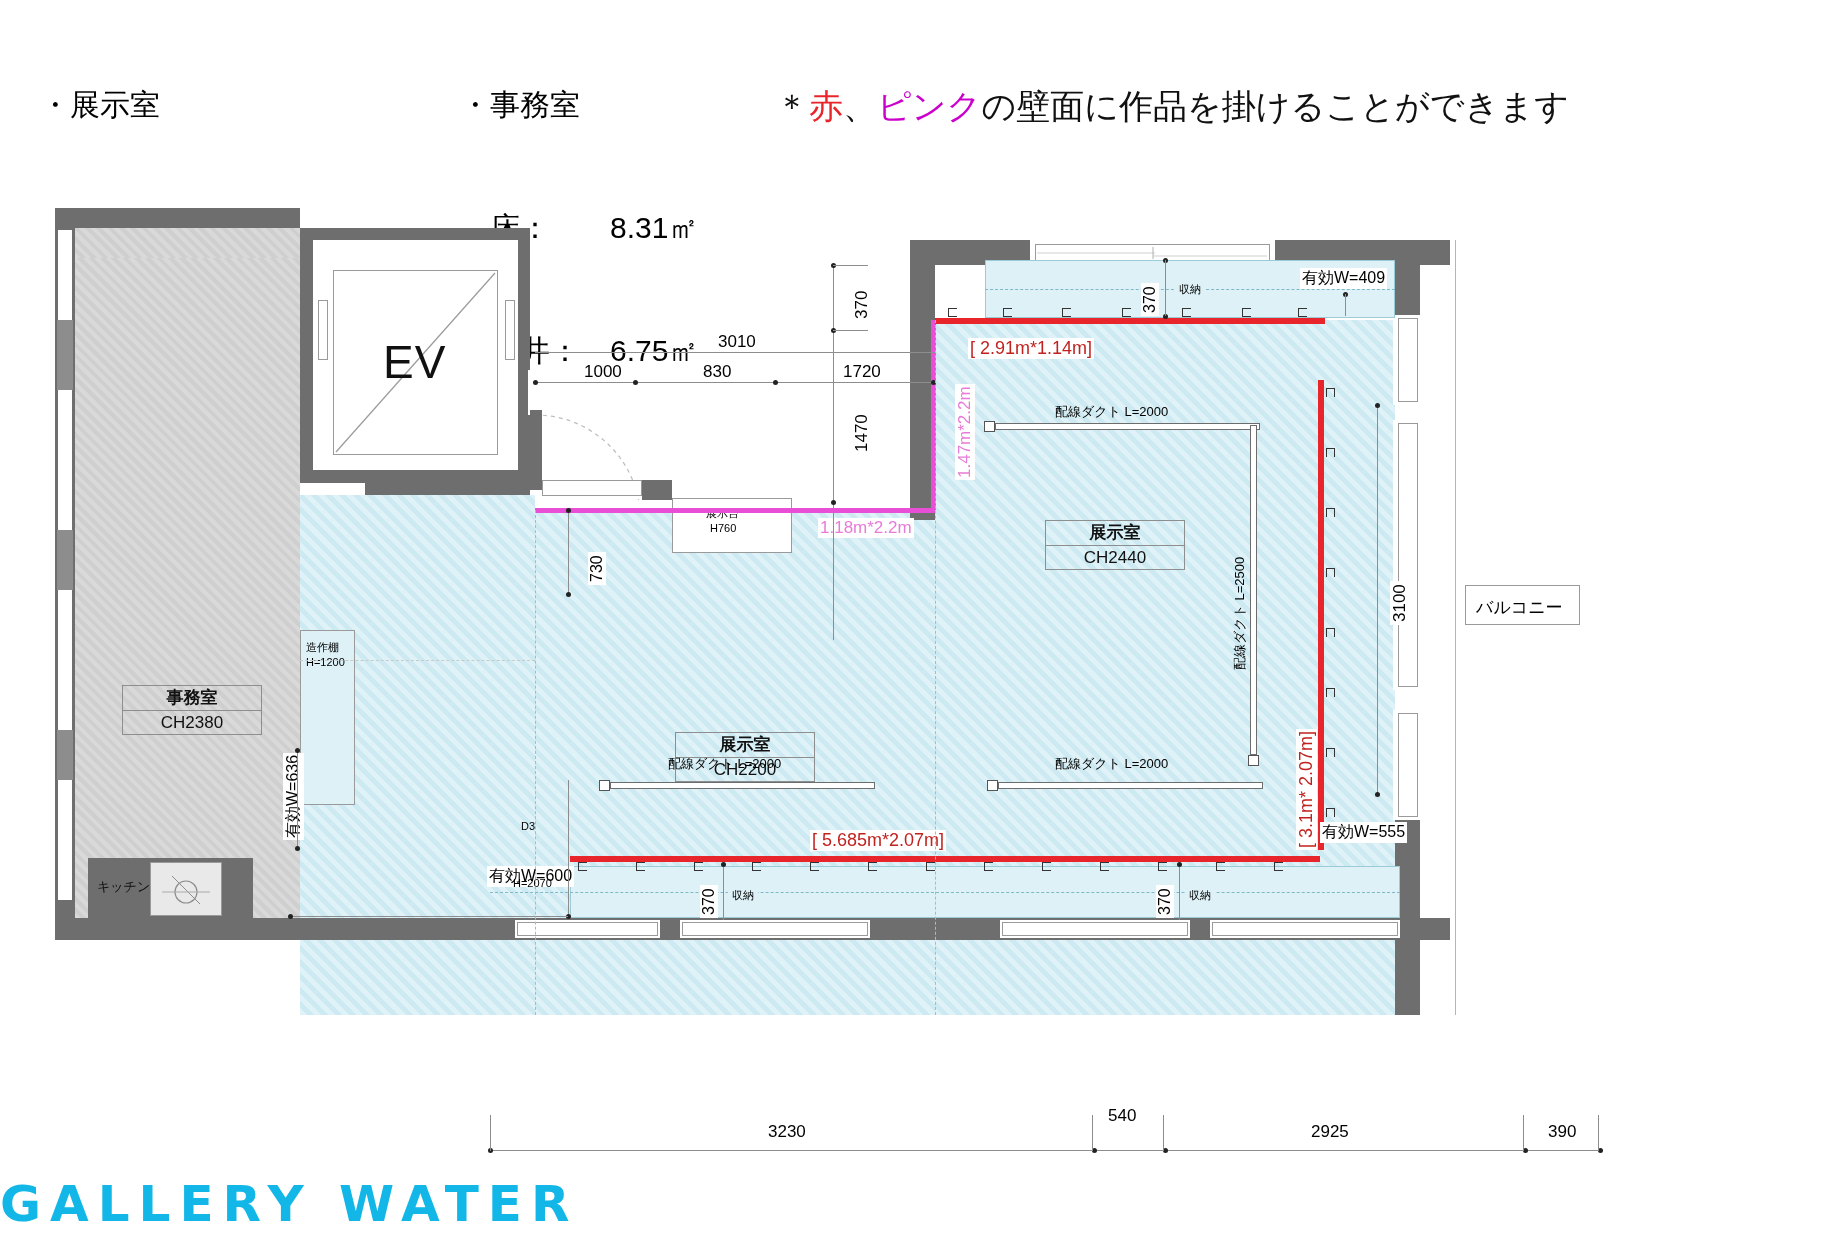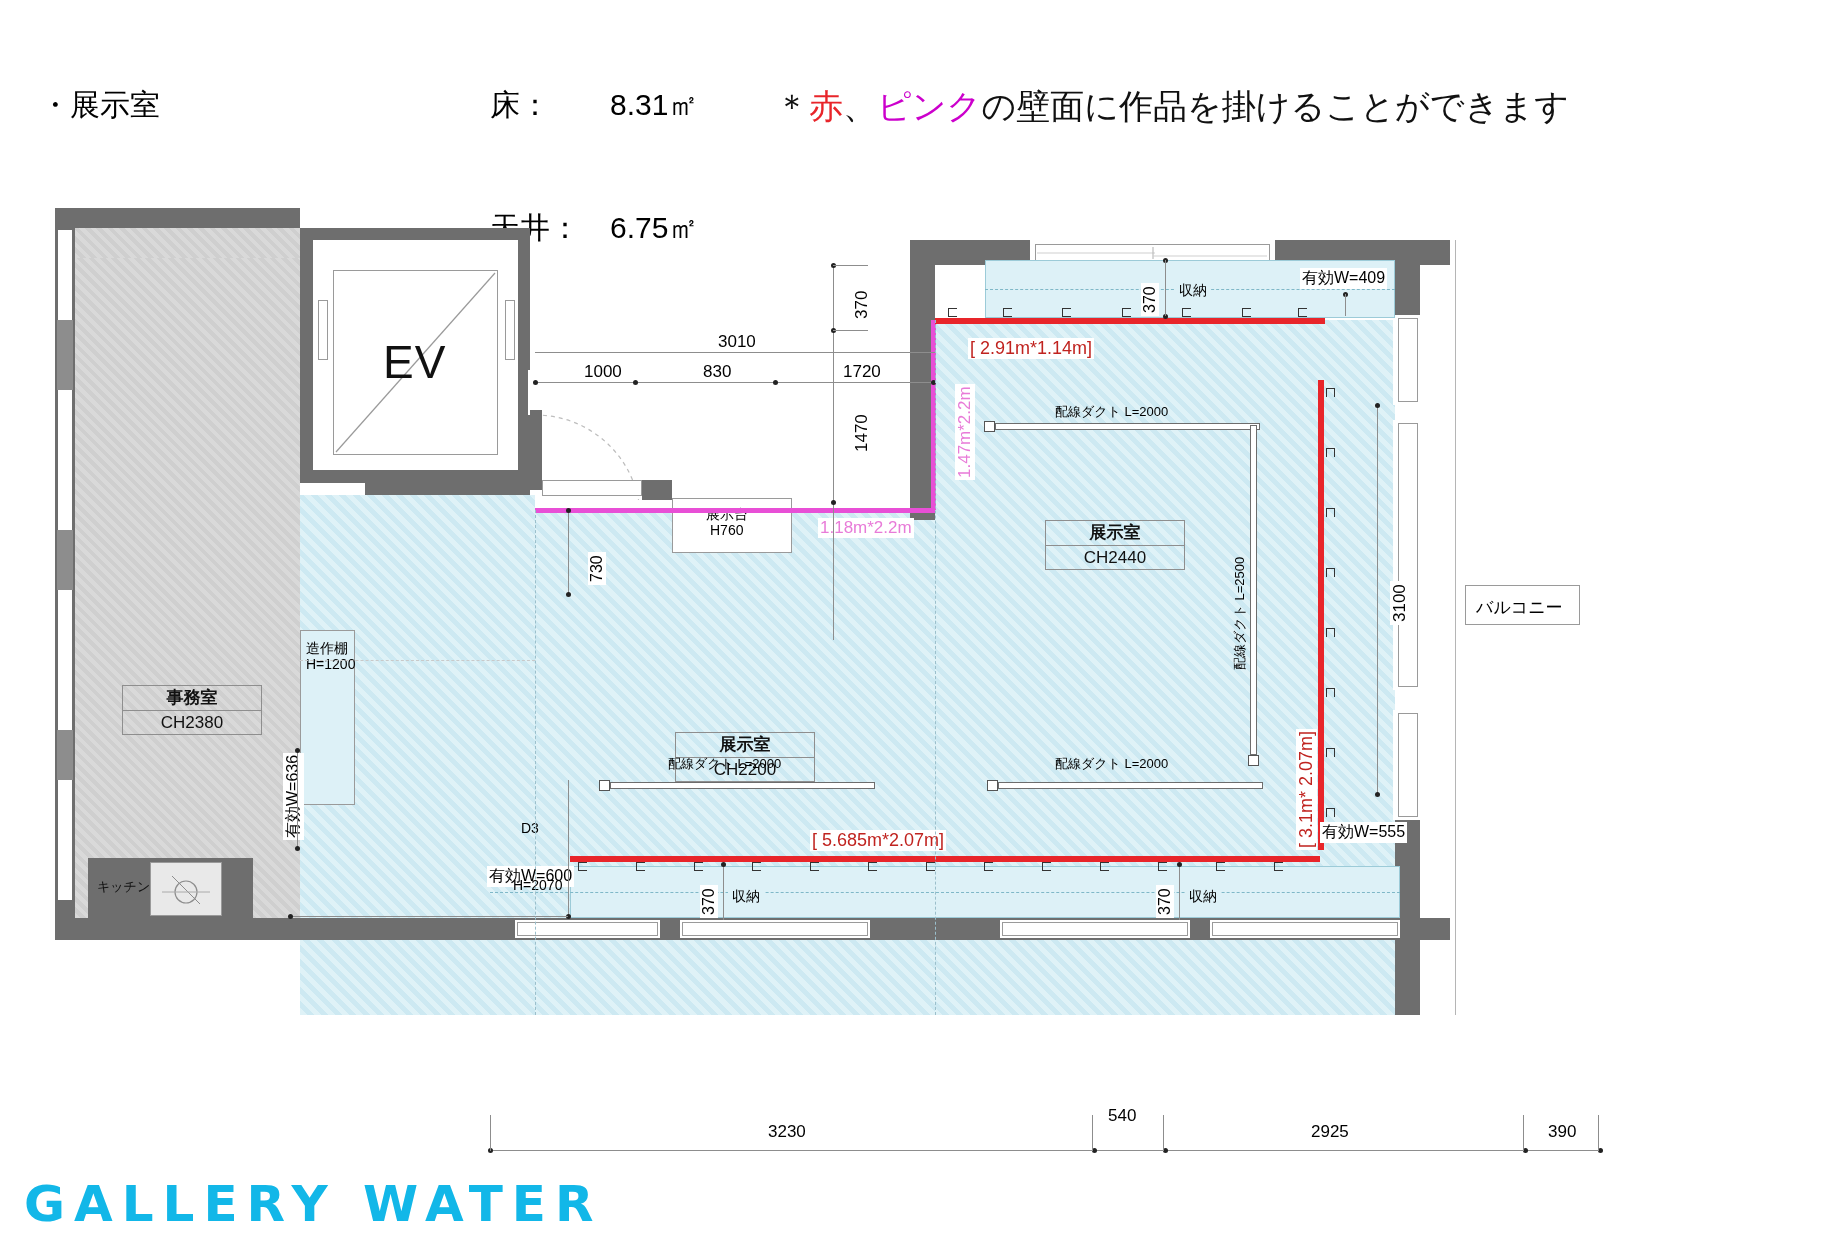--- a/index.html
+++ b/index.html
@@ -36,21 +36,21 @@
   .dim-vline{position:absolute;background:#8d8d8d;width:1px;}
   .dot{position:absolute;width:5px;height:5px;background:#222;border-radius:50%;}
   
   .roombox{position:absolute;border:1px solid #8e8e8e;background:transparent;
            text-align:center;box-sizing:border-box;}
   .roombox .l1{display:block;font-size:17px;line-height:24px;border-bottom:1px solid #8e8e8e;
                font-weight:bold;}
   .roombox .l2{display:block;font-size:17px;line-height:24px;}
   .txt{position:absolute;font-size:15px;color:#000;white-space:nowrap;}
   .txt-sm{position:absolute;font-size:13px;color:#000;white-space:nowrap;}
-  .txt-xs{position:absolute;font-size:14px;color:#000;white-space:nowrap;}
+  .txt-xs{position:absolute;font-size:11px;color:#000;white-space:nowrap;}
   .vtxt{position:absolute;white-space:nowrap;transform-origin:0 0;}
   .rot90{transform:rotate(-90deg);}
   .dimtxt{position:absolute;font-size:17px;color:#000;white-space:nowrap;background:#fff;padding:0 3px;}
   .dimtxt-v{position:absolute;font-size:17px;color:#000;white-space:nowrap;
             transform:rotate(-90deg);transform-origin:0 0;background:#fff;padding:0 3px;}
   .redlbl{position:absolute;font-size:18px;color:#c0231f;white-space:nowrap;background:#fff;padding:0 2px;}
   .redlbl-v{position:absolute;font-size:18px;color:#c0231f;white-space:nowrap;
             transform:rotate(-90deg);transform-origin:0 0;background:#fff;padding:0 2px;}
   .pinklbl{position:absolute;font-size:17px;color:#e87bd8;white-space:nowrap;background:#fff;padding:0 2px;}
   .pinklbl-v{position:absolute;font-size:17px;color:#e87bd8;white-space:nowrap;
@@ -60,33 +60,34 @@
               transform:rotate(-90deg);transform-origin:0 0;background:#fff;padding:0 2px;}
   .ev{position:absolute;font-size:46px;letter-spacing:1px;color:#111;}
   
   .duct{position:absolute;height:7px;border:1px solid #6d6d6d;background:#fff;box-sizing:border-box;}
   .duct-v{position:absolute;width:7px;border:1px solid #6d6d6d;background:#fff;box-sizing:border-box;}
   .ducttick{position:absolute;width:11px;height:11px;border:1px solid #555;background:#fff;box-sizing:border-box;}
   .shelf-tick{position:absolute;width:9px;height:9px;border-left:1.5px solid #333;
               border-top:1.5px solid #333;border-bottom:1.5px solid #333;box-sizing:border-box;}
   
   #logo{position:absolute;left:0px;top:1175px;font-size:50px;font-weight:bold;
-        letter-spacing:9px;color:#12b7e8;font-family:"DejaVu Sans",sans-serif;margin-left:24px;}
+        letter-spacing:9px;color:#12b7e8;font-family:"DejaVu Sans",sans-serif;}
 </style>
 </head>
 <body>
 
 <div class="hdr" id="hdr-col1">
   <span class="hdr-row">・展示室</span>
   <span class="hdr-row hdr-ind"><span>床：</span>　　<span>24.00㎡</span></span>
   <span class="hdr-row hdr-ind"><span>壁：</span>　　<span>長さ合計14.35m</span></span>
   <span class="hdr-row hdr-ind"><span>天井：</span>　<span>27.67㎡</span></span>
 </div>
 
 <div class="hdr" id="hdr-col2">
+  <span class="hdr-row">・事務室</span>
   <span class="hdr-row hdr-ind"><span>床：</span>　　<span>8.31㎡</span></span>
   <span class="hdr-row hdr-ind"><span>天井：</span>　<span>6.75㎡</span></span>
 </div>
 
 <div id="note"><span>＊</span><span class="red-txt">赤</span><span>、</span><span class="pink-txt">ピンク</span><span>の壁面に作品を掛けることができます</span></div>
 
 <div id="plan">
 
   <div class="wall" style="left:55px;top:68px;width:245px;height:20px;"></div>
   <div class="wall" style="left:55px;top:68px;width:20px;height:730px;"></div>

